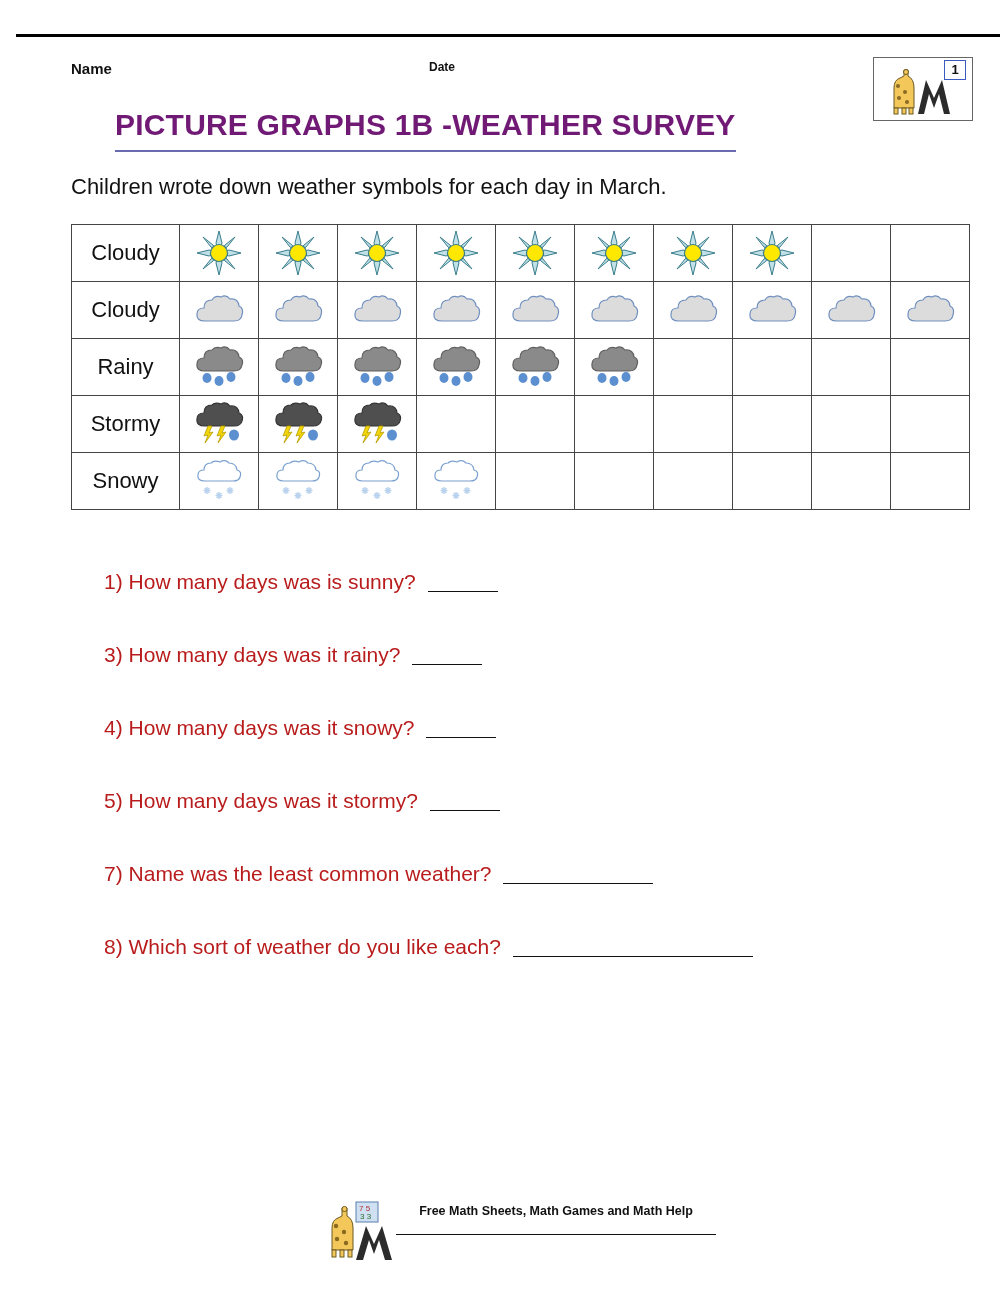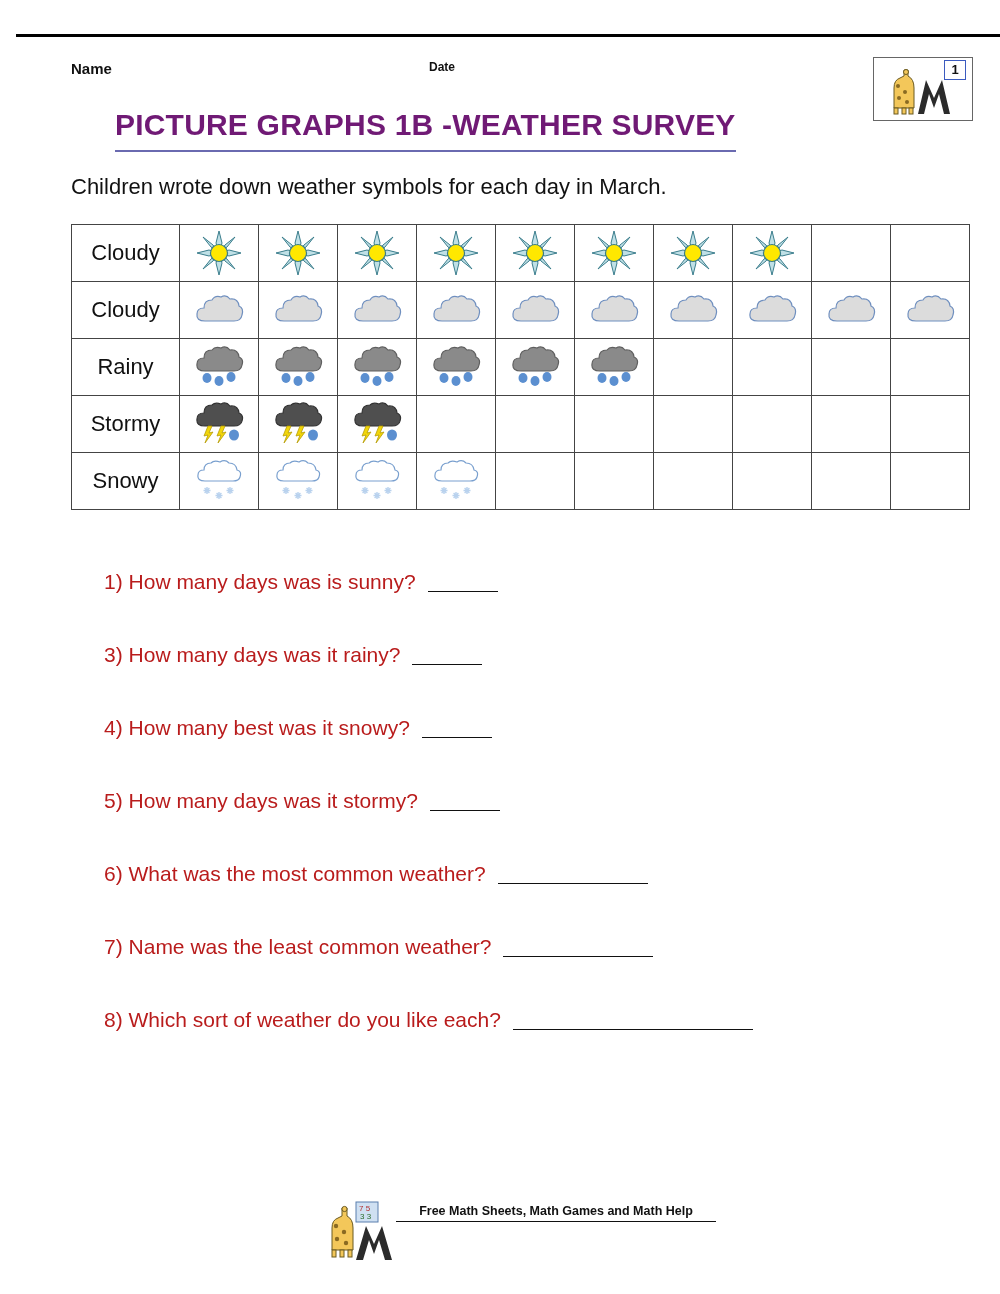--- a/index.html
+++ b/index.html
@@ -145,21 +145,21 @@
     width: 420px;
     height: 78px;
   }
   .footer-tag {
     position: absolute;
     left: 90px; top: 14px;
     font-size: 12.5px;
     font-weight: bold;
     color: #111;
     border-bottom: 1.5px solid #111;
-    padding-bottom: 3px;
+    padding-bottom: 16px;
     width: 320px;
     text-align: center;
   }
   .footer-url {
     position: absolute;
     left: 76px; top: 36px;
     font-size: 25px;
     font-weight: bold;
     color: #333;
     letter-spacing: -0.5px;
@@ -538,32 +538,27 @@
       <span>How many days was is sunny?</span>
       <span class="blank-s"></span>
     </div>
     <div class="question">
       <span>3)</span>
       <span>How many days was it rainy?</span>
       <span class="blank-s"></span>
     </div>
     <div class="question">
       <span>4)</span>
-      <span>How many best was it snowy?</span>
+      <span>How many days was it snowy?</span>
       <span class="blank-s"></span>
     </div>
     <div class="question">
       <span>5)</span>
       <span>How many days was it stormy?</span>
       <span class="blank-s"></span>
-    </div>
-    <div class="question">
-      <span>6)</span>
-      <span>What was the most common weather?</span>
-      <span class="blank-m"></span>
     </div>
     <div class="question">
       <span>7)</span>
       <span>Name was the least common weather?</span>
       <span class="blank-m"></span>
     </div>
     <div class="question">
       <span>8)</span>
       <span>Which sort of weather do you like each?</span>
       <span class="blank-l"></span>

